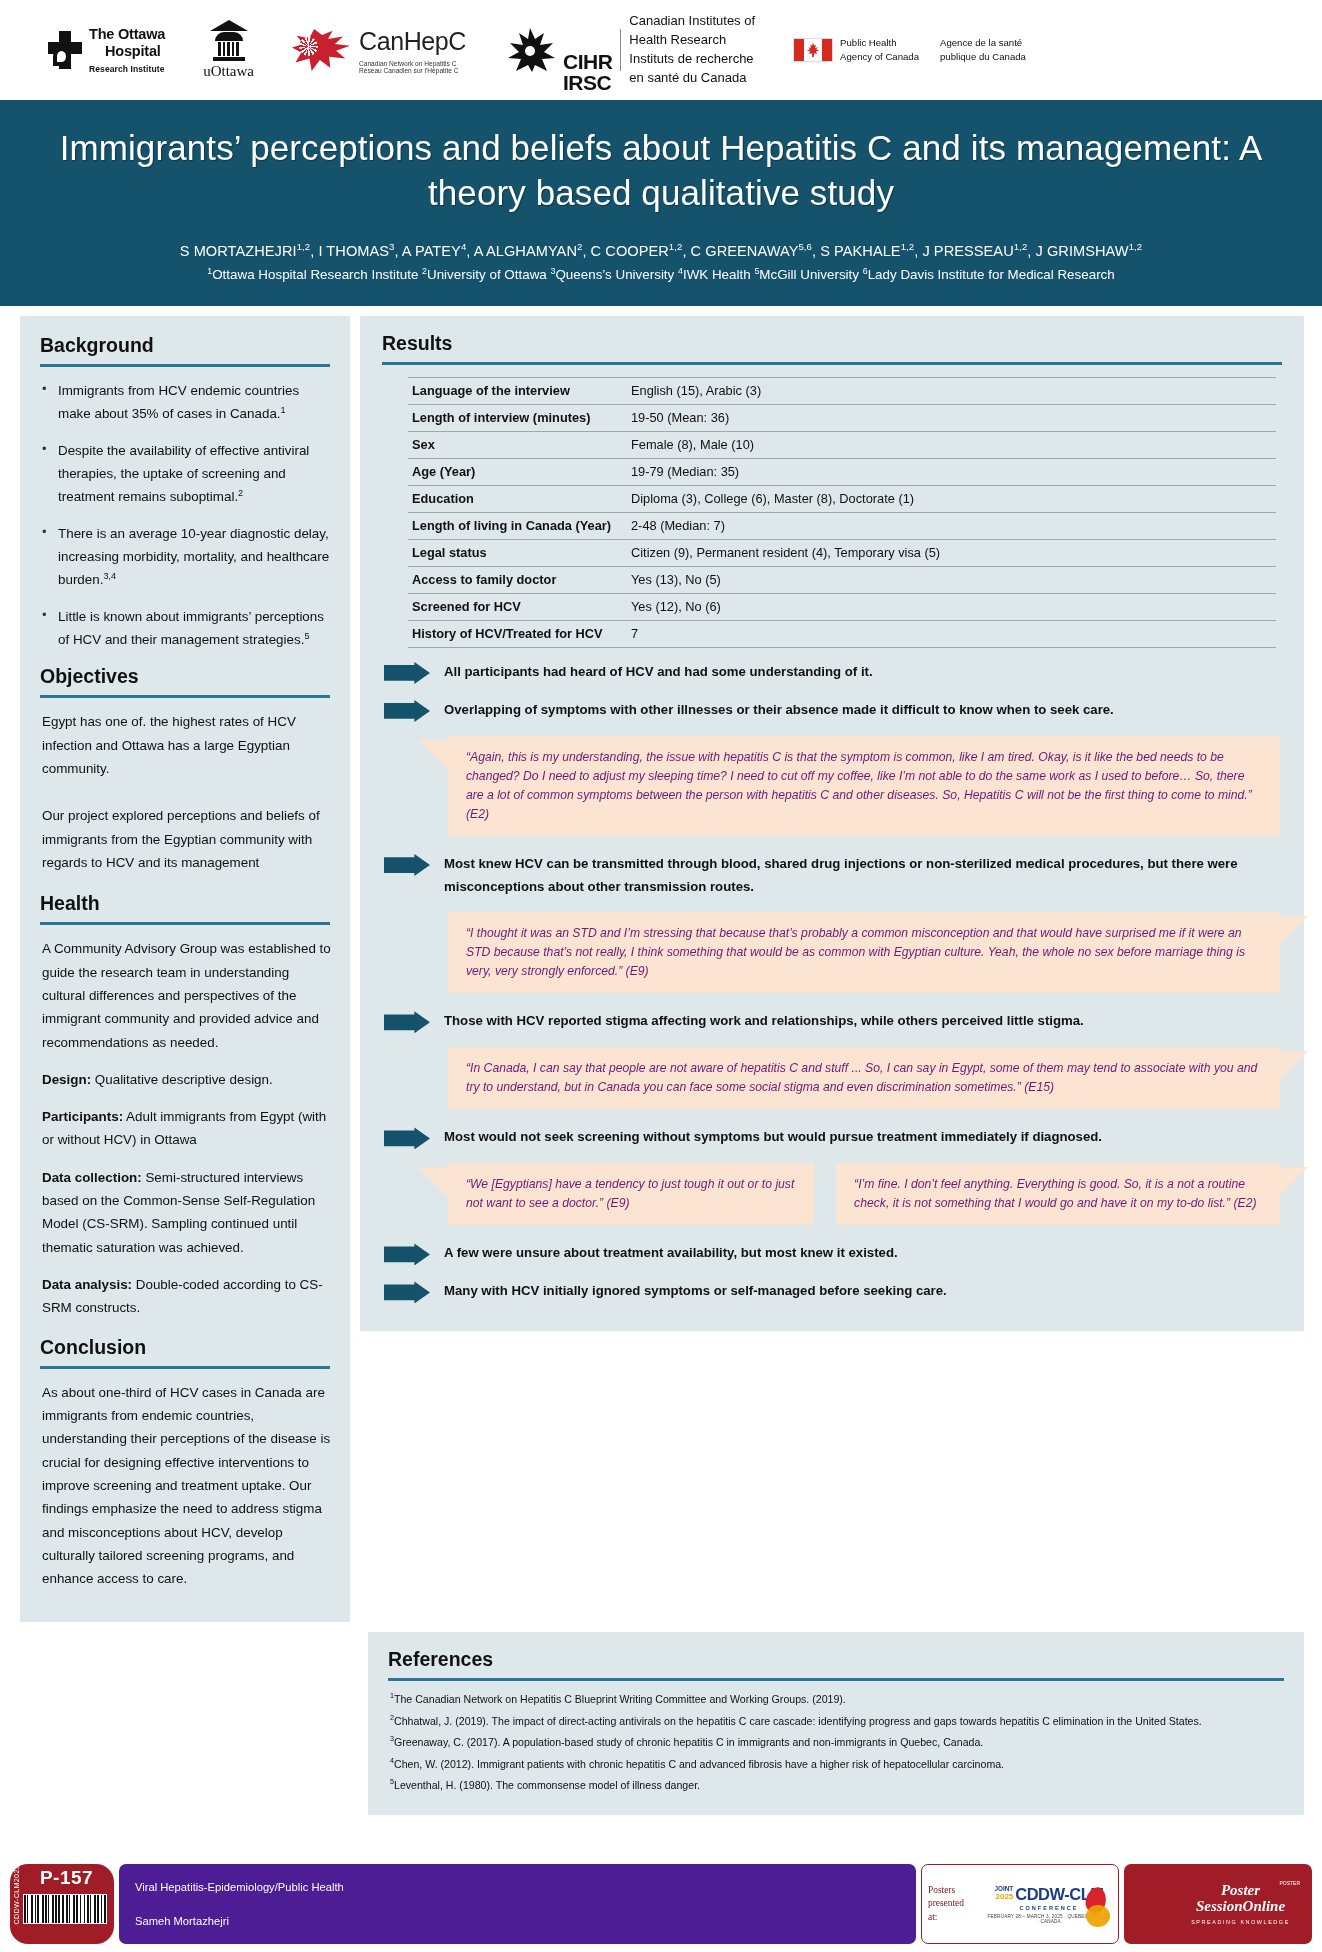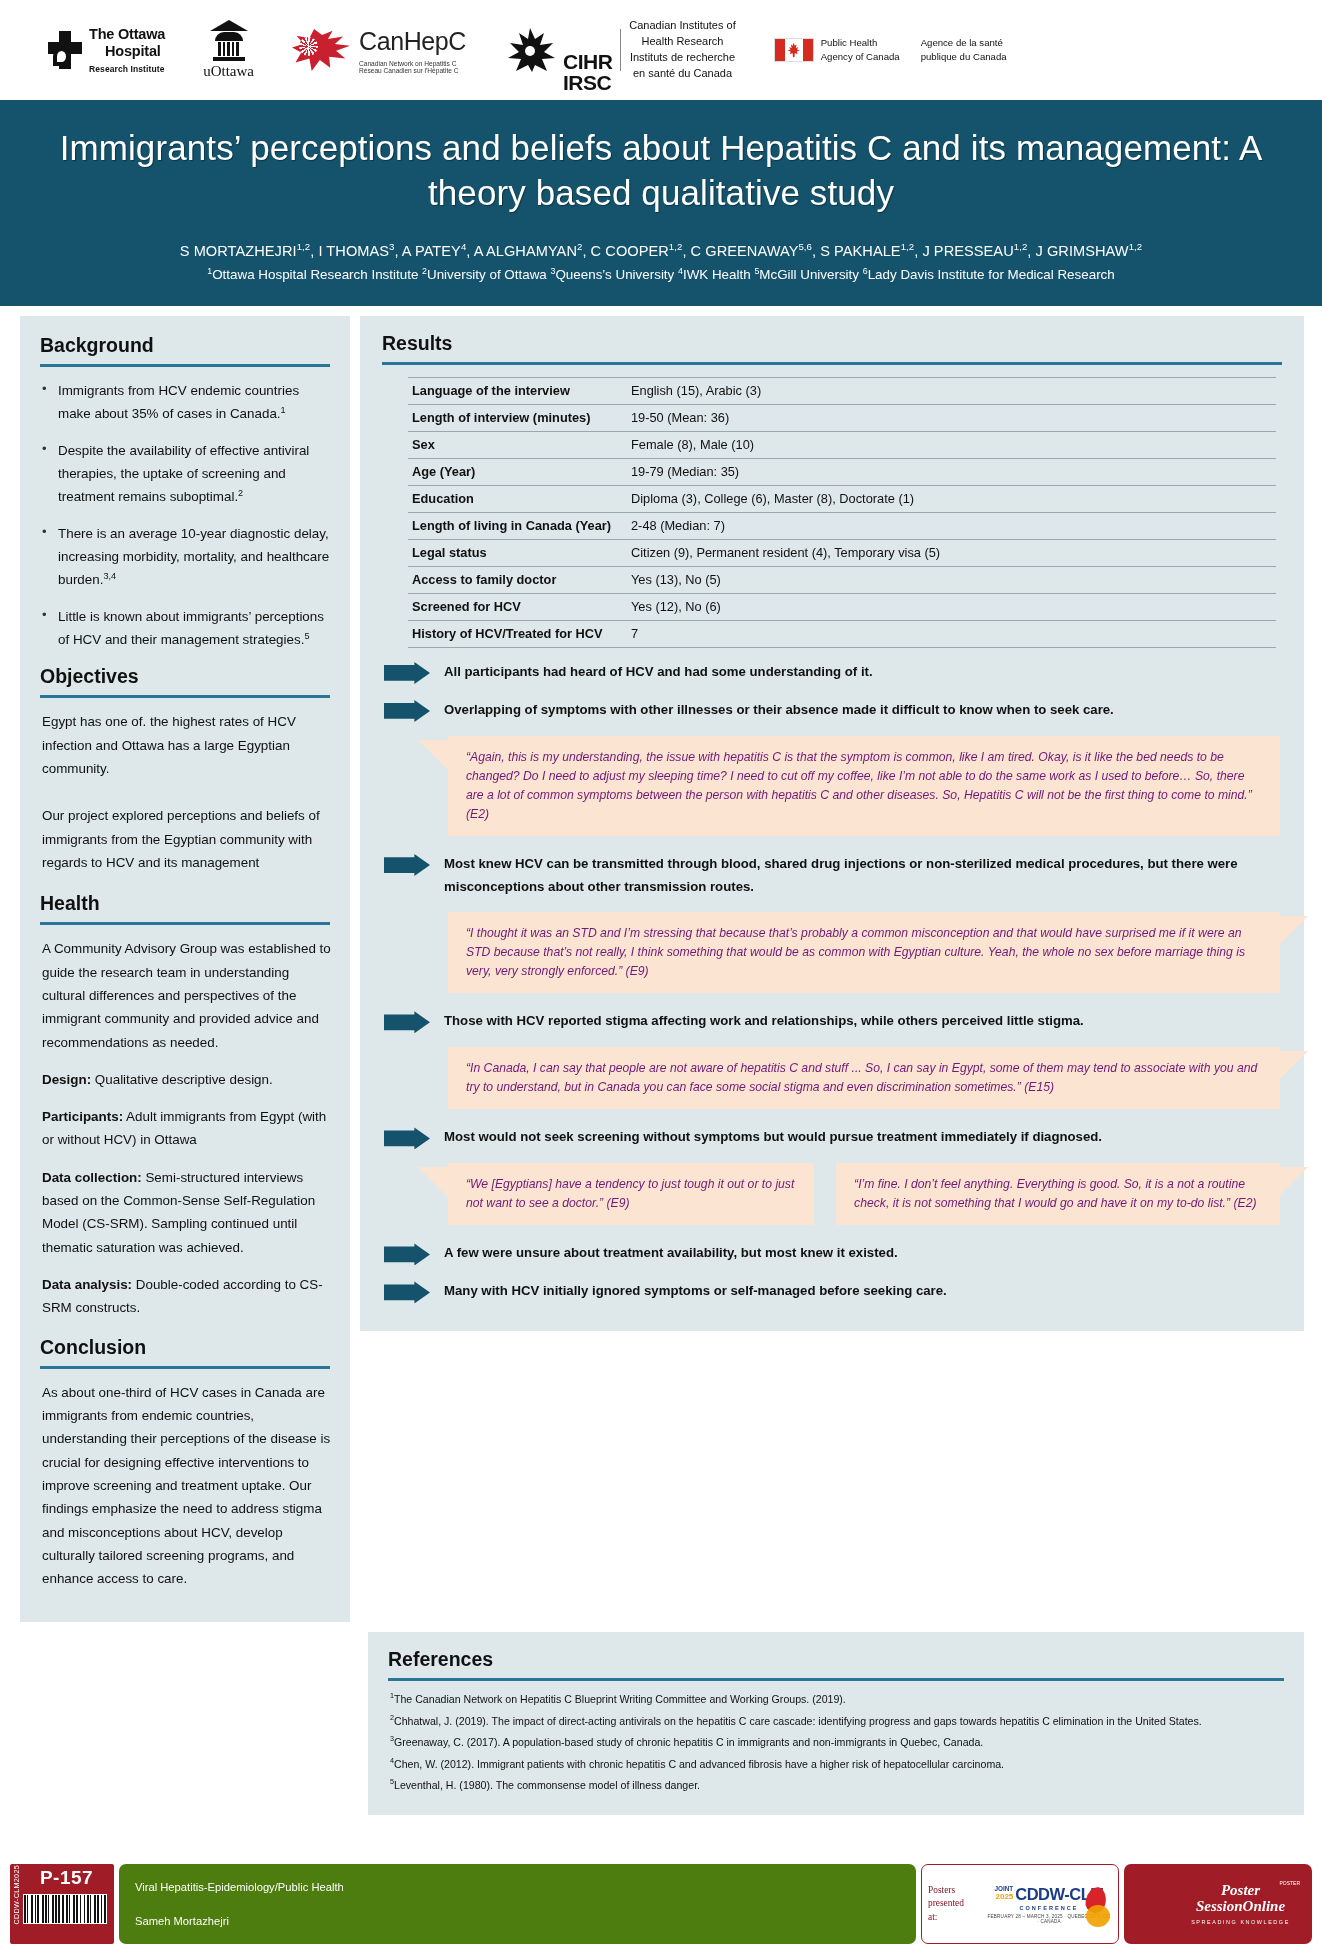--- a/index.html
+++ b/index.html
@@ -52,21 +52,21 @@
   .chc-text .big { font-family:"Liberation Sans", sans-serif; font-size: 25px; color:#222; letter-spacing:-0.4px; }
   .chc-text .sm1 { font-size: 6.6px; color:#333; margin-top: 4px;}
   .chc-text .sm2 { font-size: 6.6px; color:#333; }
 
   .cihr-mark { width: 52px; height: 46px; position: relative; }
   .cihr-text { display:flex; align-items:center; gap:8px; }
   .cihr-text .acr { line-height: 1.0; margin-top: 44px; }
   .cihr-text .acr .a1 { font-size: 21px; font-weight: 700; color:#111; letter-spacing:-0.5px;}
   .cihr-text .acr .a2 { font-size: 21px; font-weight: 700; color:#111; letter-spacing:-0.5px;}
   .cihr-div { width: 1px; height: 42px; background:#888; }
-  .cihr-desc { font-size: 11px; color:#111; line-height: 1.45; text-align: center; }
+  .cihr-desc { font-size: 13px; color:#111; line-height: 1.45; }
 
   .phac-flag { width: 40px; height: 24px; background:#fff; border:1px solid #ddd; position:relative; display:flex; }
   .phac-flag .bar { width: 10px; background:#d52b1e; }
   .phac-flag .mid { flex:1; background:#fff; position:relative; }
   .phac-flag .mid::after { content:""; position:absolute; left:50%; top:50%; transform:translate(-50%,-50%);
       width: 13px; height: 15px; background:#d52b1e;
       clip-path: polygon(50% 0%,58% 22%,72% 14%,66% 36%,86% 32%,74% 46%,98% 52%,74% 60%,80% 76%,58% 72%,56% 100%,44% 100%,42% 72%,20% 76%,26% 60%,2% 52%,26% 46%,14% 32%,34% 36%,28% 14%,42% 22%); }
   .phac-en, .phac-fr { font-size: 9.6px; color:#111; line-height: 1.45; }
 
   
@@ -192,36 +192,36 @@
     font-size: 10.6px; line-height: 1.5; color: #111; margin-bottom: 5px; padding-left: 4px;
   }
 
   
   .footer {
     position: absolute; left: 0; bottom: 0; width: 1322px; height: 96px;
     display: flex; align-items: center; gap: 5px; padding: 8px 10px;
     background: #ffffff;
   }
   .f-code {
-    width: 104px; height: 80px; background: #a01c26; border-radius: 2px; color:#fff;
+    width: 104px; height: 80px; background: #a01c26; border-radius: 18px; color:#fff;
     display:flex; align-items:center; padding: 0 4px 18px 2px; position: relative;
   }
   .f-code .vlabel {
     writing-mode: vertical-rl; transform: rotate(180deg);
     font-size: 7.2px; letter-spacing: .3px; margin-right: 2px;
   }
   .f-code .inner { flex: 1; text-align:center; }
   .f-code .pnum { font-size: 19px; font-weight: 700; letter-spacing: .5px; }
   .f-code .barcode {
     margin-top: 5px; height: 30px; width: 84px;
     background: repeating-linear-gradient(90deg,#111 0 1.5px,#fff 1.5px 3px,#111 3px 4px,#fff 4px 7px,#111 7px 9px,#fff 9px 10.5px);
     border: 1px solid #fff;
   }
   .f-main {
-    flex: 1; height: 80px; background: #4d7c0f; border-radius: 7px; color:#fff;
+    flex: 1; height: 80px; background: #4c1d95; border-radius: 7px; color:#fff;
     display:flex; flex-direction:column; justify-content:center; gap: 22px; padding: 0 16px;
   }
   .f-main .t1 { font-size: 11.2px; }
   .f-main .t2 { font-size: 11.2px; }
   .f-conf {
     width: 198px; height: 80px; background:#fff; border: 1.6px solid #a01c26; border-radius: 7px;
     display:flex; align-items:center; gap: 4px; padding: 0 6px;
   }
   .f-conf .pres { font-family:"Liberation Serif", serif; font-size: 9.4px; color:#7a1420; line-height:1.45; flex: 0 0 54px; }
   .cddw { flex:1; text-align:center; position: relative; }

